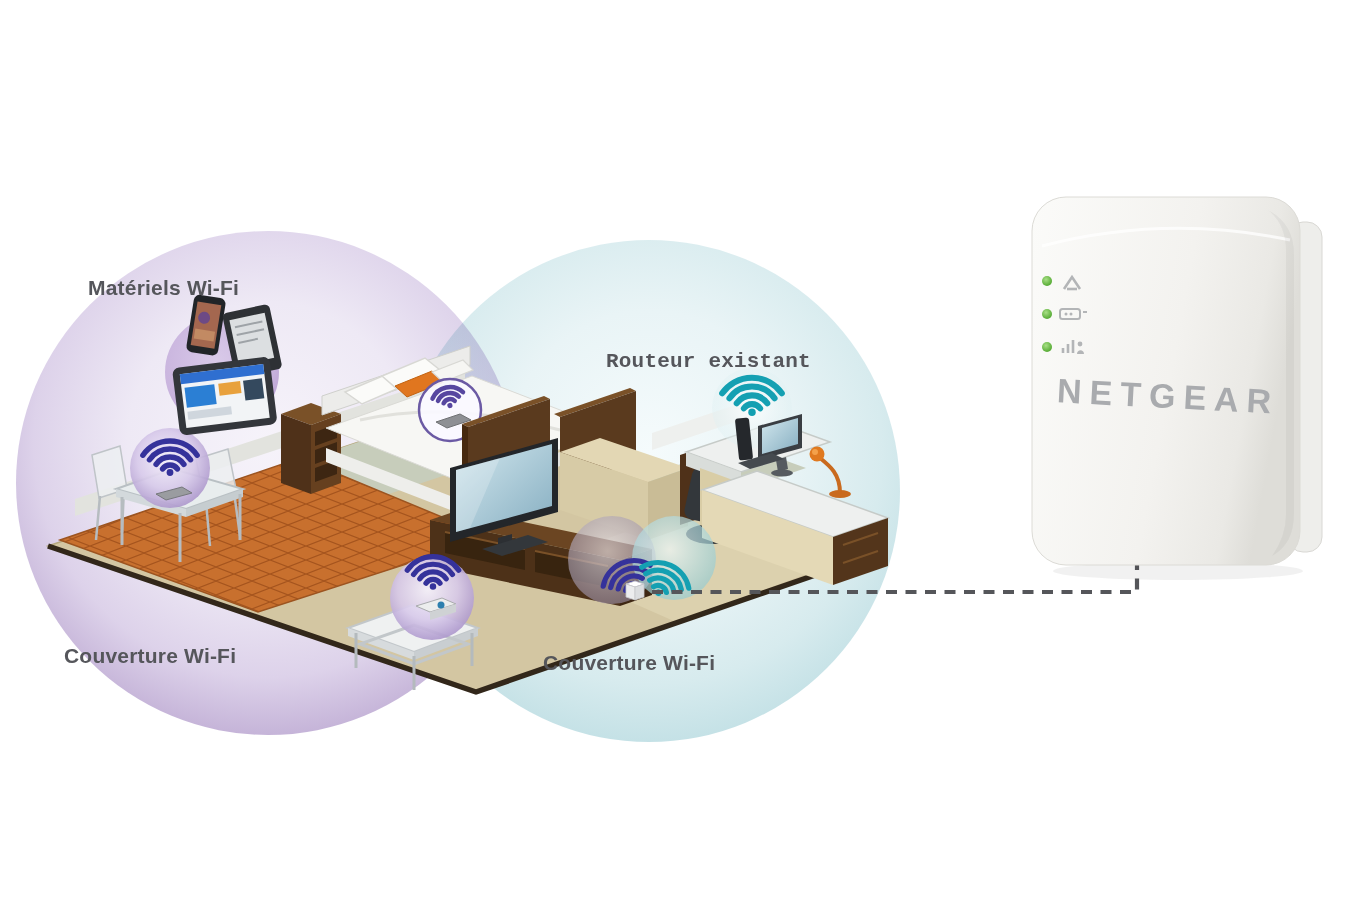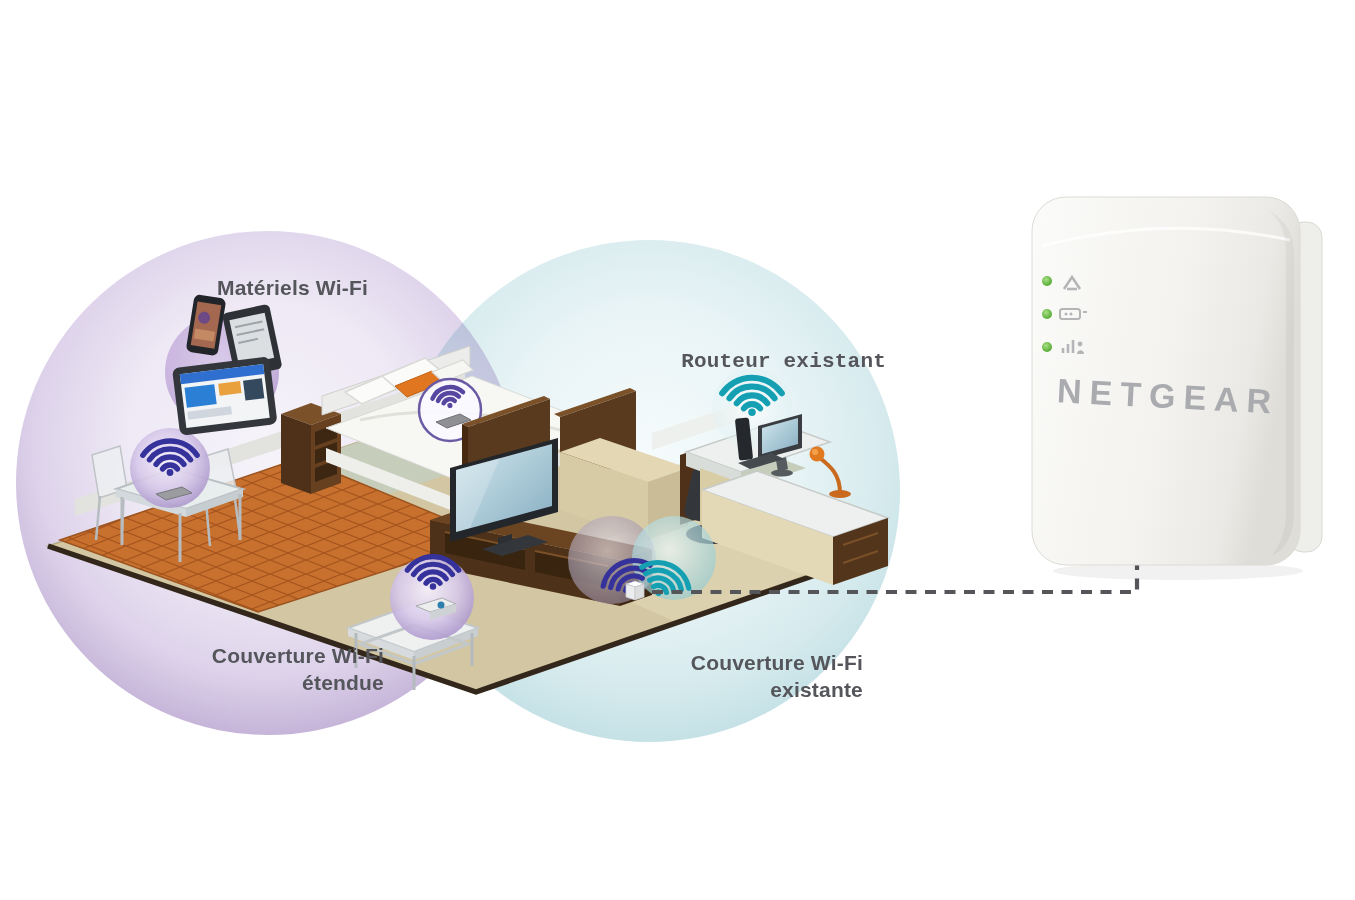--- a/index.html
+++ b/index.html
@@ -1,21 +1,21 @@
 <!DOCTYPE html>
 <html><head>
 <meta charset="utf-8">
 <style>
   html,body{margin:0;padding:0;background:#ffffff;}
   #stage{position:relative;width:1355px;height:900px;background:#ffffff;overflow:hidden;
          font-family:"Liberation Sans",sans-serif;}
   svg{position:absolute;left:0;top:0;}
   svg text{font-family:"Liberation Sans",sans-serif;}
   .label{position:absolute;font:700 21px "Liberation Sans",sans-serif;color:#55565b;
-         text-align:right;line-height:27px;letter-spacing:.2px;}
+         text-align:left;line-height:27px;letter-spacing:.2px;}
   #label-devices{left:88px;top:274px;width:280px;}
   #label-router{left:606px;top:348px;width:280px;font-family:Liberation Mono, monospace;}
   #label-extended{left:64px;top:642px;width:320px;}
   #label-existing{left:543px;top:649px;width:320px;}
 </style>
 </head>
 <body>
 
 <div id="stage">
 <svg width="1355" height="900" viewBox="0 0 1355 900">
@@ -307,19 +307,17 @@
     </g>
 
     <text x="1168" y="408" text-anchor="middle" font-size="34" font-weight="bold" letter-spacing="8" fill="#a9abae" transform="rotate(3 1168 400)">NETGEAR</text>
   </g>
 </svg>
 
 <div class="label" id="label-devices">Matériels Wi-Fi</div>
 <div class="label" id="label-router">Routeur existant</div>
 <div class="label" id="label-extended">
   <div>Couverture Wi-Fi</div>
-  <div>étendue</div>
 </div>
 <div class="label" id="label-existing">
   <div>Couverture Wi-Fi</div>
-  <div>existante</div>
 </div>
 </div>
 
 </body></html>

